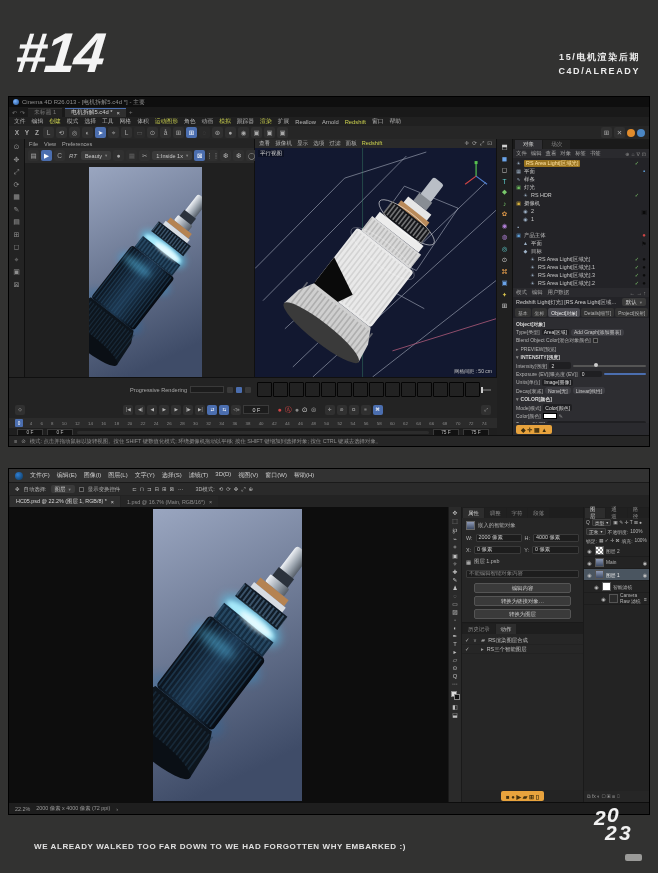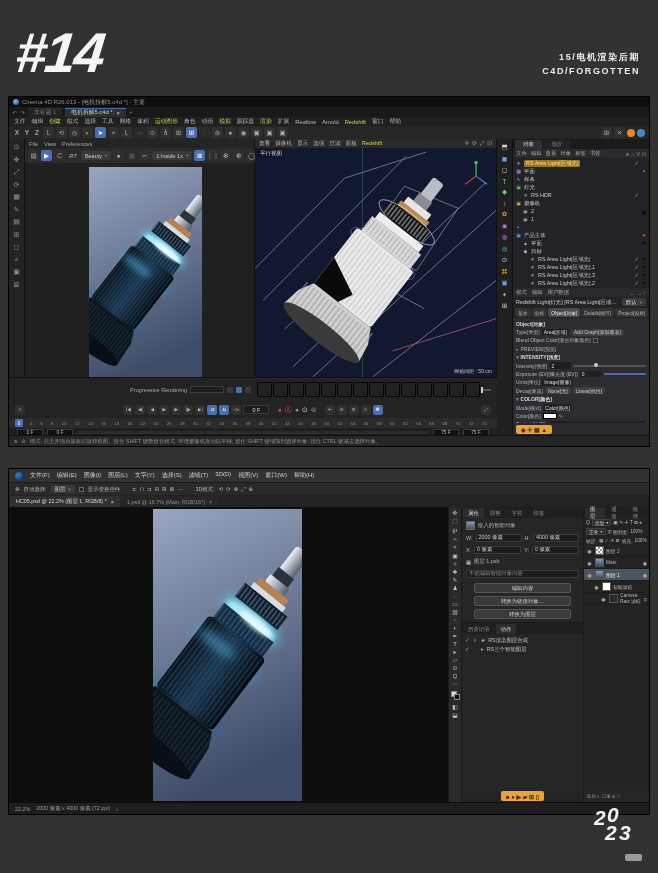--- a/index.html
+++ b/index.html
@@ -243,21 +243,21 @@
       </g>
     </g>
   </defs>
 </svg>
 
 <div class="page">
 
   <div class="hash">#14</div>
   <div class="htitles">
     <div>15/电机渲染后期</div>
-    <div>C4D/FORGOTTEN</div>
+    <div>C4D/ALREADY</div>
   </div>
 
   <section class="c4d">
     <div class="c4d-title">
       <span class="c4d-logo"></span>
       <span>Cinema 4D R26.013 - [电机拆解5.c4d *] - 主要</span>
     </div>
     <div class="c4d-tabs">
       <span>↶</span>
       <span>↷</span>
@@ -1072,20 +1072,21 @@
         <div class="ly-footer">⧉ fx ◐ ▢ ▣ ⊞ ▯</div>
       </div>
     </div>
     <div class="ps-status">
       <span>22.2%</span>
       <span>2000 像素 x 4000 像素 (72 ppi)</span>
       <span>›</span>
     </div>
   </section>
 
+  <div class="quote">WE ALREADY WALKED TOO FAR  DOWN TO WE HAD FORGOTTEN WHY EMBARKED  :)</div>
   <div class="logo">
     <span class="c1">2</span>
     <span class="c2">0</span>
     <span class="c3">2</span>
     <span class="c4">3</span>
     <span class="logo-badge"></span>
   </div>
 </div>
 
 </body></html>

